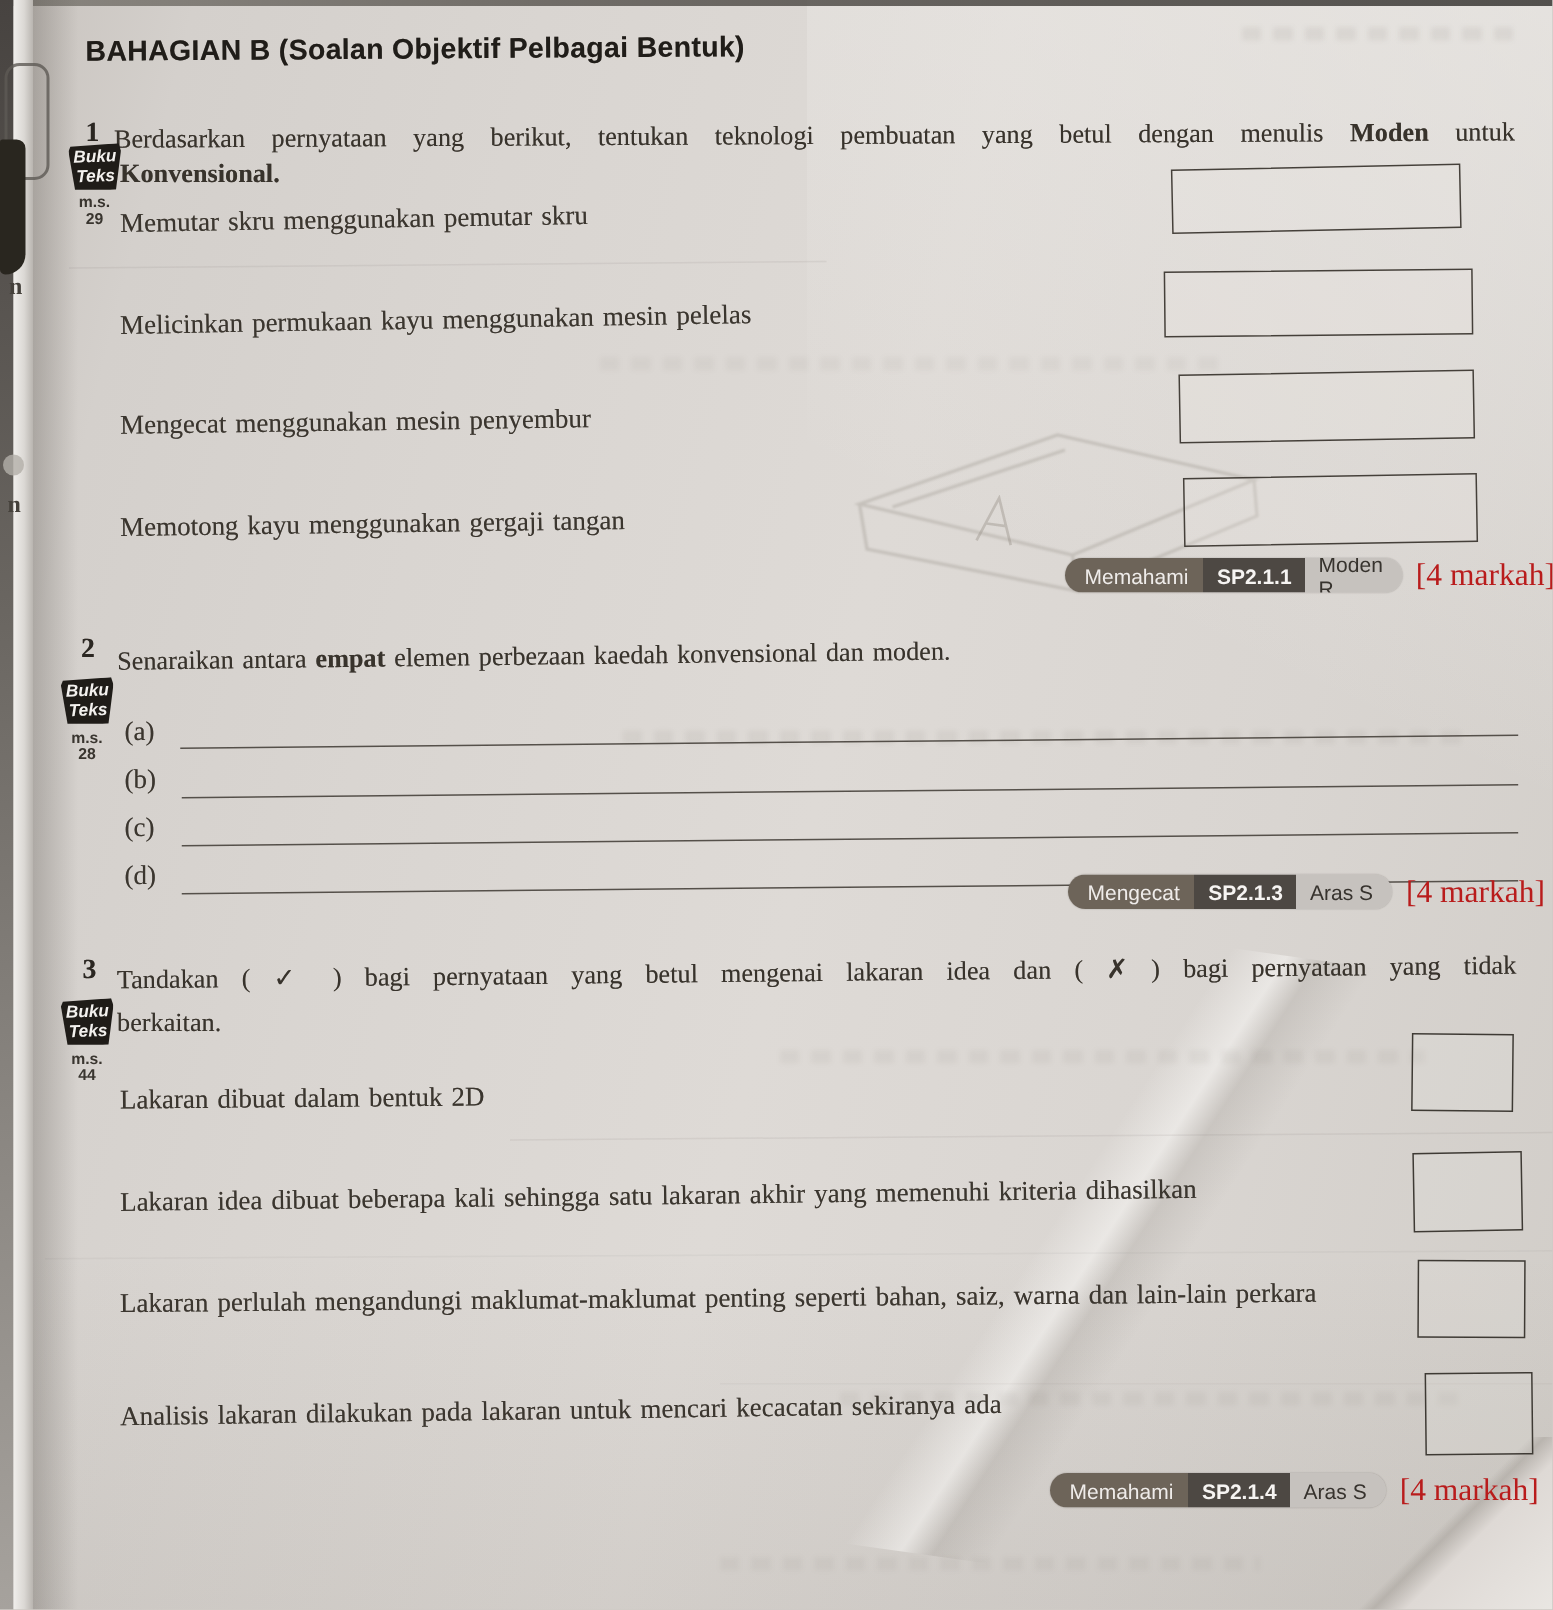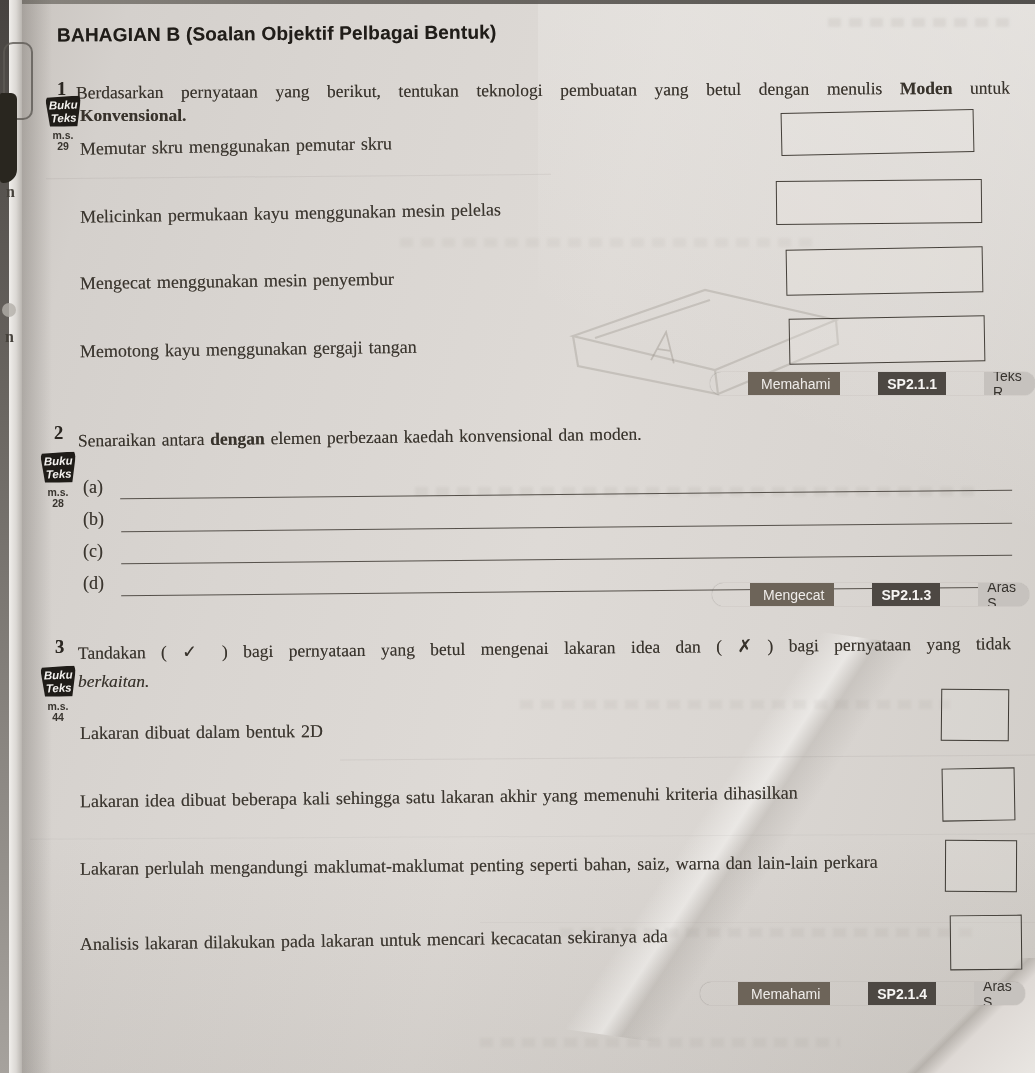--- a/index.html
+++ b/index.html
@@ -62,21 +62,21 @@
     font-size:10.5px;line-height:11px;color:#39352f;text-align:center;width:34px;}
   
   .ansbox{position:absolute;border:1.6px solid #45403a;background:rgba(235,232,228,.22);}
   .chkbox{position:absolute;border:1.8px solid #3e3a34;background:rgba(235,232,228,.18);}
   
   .wline{position:absolute;border-bottom:1.6px solid #55504a;transform:rotate(-.55deg);}
   
   .sprow{position:absolute;display:flex;align-items:center;}
   .pill{display:flex;align-items:stretch;height:23px;border-radius:12px;overflow:hidden;
     font-family:"Liberation Sans",sans-serif;font-size:14px;box-shadow:0 0 1px rgba(50,45,40,.4);}
-  .pill span{display:flex;align-items:center;margin-left:38px;}
+  .pill span{display:flex;align-items:center;}
   .sp-skill{background:#6d6459;color:#efecea;padding:0 10px 0 13px;}
   .sp-code{background:#4d4843;color:#f6f4f2;padding:0 9px;font-weight:bold;}
   .sp-aras{background:#c6c2be;color:#37332e;padding:0 13px 0 9px;}
   .marks{font-family:"Liberation Serif",serif;font-size:21px;
     color:#b91c1c;margin-left:9px;white-space:nowrap;}
 </style>
 </head>
 <body>
 
 <div class="paper"></div>
@@ -144,29 +144,29 @@
 
 <div class="ansbox" style="left:781px;top:111px;width:191px;height:41px;transform:rotate(-1.2deg);"></div>
 <div class="ansbox" style="left:776px;top:180px;width:204px;height:42px;transform:rotate(-.6deg);"></div>
 <div class="ansbox" style="left:786px;top:248px;width:195px;height:44px;transform:rotate(-1deg);"></div>
 <div class="ansbox" style="left:789px;top:317px;width:194px;height:44px;transform:rotate(-1deg);"></div>
 
 <div class="sprow" style="left:710px;top:371px;">
   <div class="pill">
     <span class="sp-skill">Memahami</span>
     <span class="sp-code">SP2.1.1</span>
-    <span class="sp-aras">Teks R</span>
+    <span class="sp-aras">Moden R</span>
   </div>
   <span class="marks">[4 markah]</span>
 </div>
 
 <span class="t qnum" style="left:54px;top:423px;">2</span>
 <div class="t qtext" style="left:78px;top:423px;width:900px;transform:rotate(-.7deg);">
   <span>Senaraikan antara</span>
-  <span class="b">dengan</span>
+  <span class="b">empat</span>
   <span>elemen perbezaan kaedah konvensional dan moden.</span>
 </div>
 
 <div class="bukuteks" style="left:41px;top:452px;">
   <div>Buku</div>
   <div>Teks</div>
 </div>
 <div class="ms" style="left:41px;top:487px;">
   <div>m.s.</div>
   <div>28</div>
@@ -185,21 +185,21 @@
   <div class="pill">
     <span class="sp-skill">Mengecat</span>
     <span class="sp-code">SP2.1.3</span>
     <span class="sp-aras">Aras S</span>
   </div>
   <span class="marks">[4 markah]</span>
 </div>
 
 <span class="t qnum" style="left:55px;top:637px;">3</span>
 <div class="t qtext fjust" style="left:78px;top:636px;width:933px;transform:rotate(-.6deg);">Tandakan ( ✓ ) bagi pernyataan yang betul mengenai lakaran idea dan ( ✗ ) bagi pernyataan yang tidak</div>
-<div class="t qtext" style="left:78px;top:669px;font-style:italic;">berkaitan.</div>
+<div class="t qtext" style="left:78px;top:669px;">berkaitan.</div>
 
 <div class="bukuteks" style="left:41px;top:666px;">
   <div>Buku</div>
   <div>Teks</div>
 </div>
 <div class="ms" style="left:41px;top:701px;">
   <div>m.s.</div>
   <div>44</div>
 </div>
 

